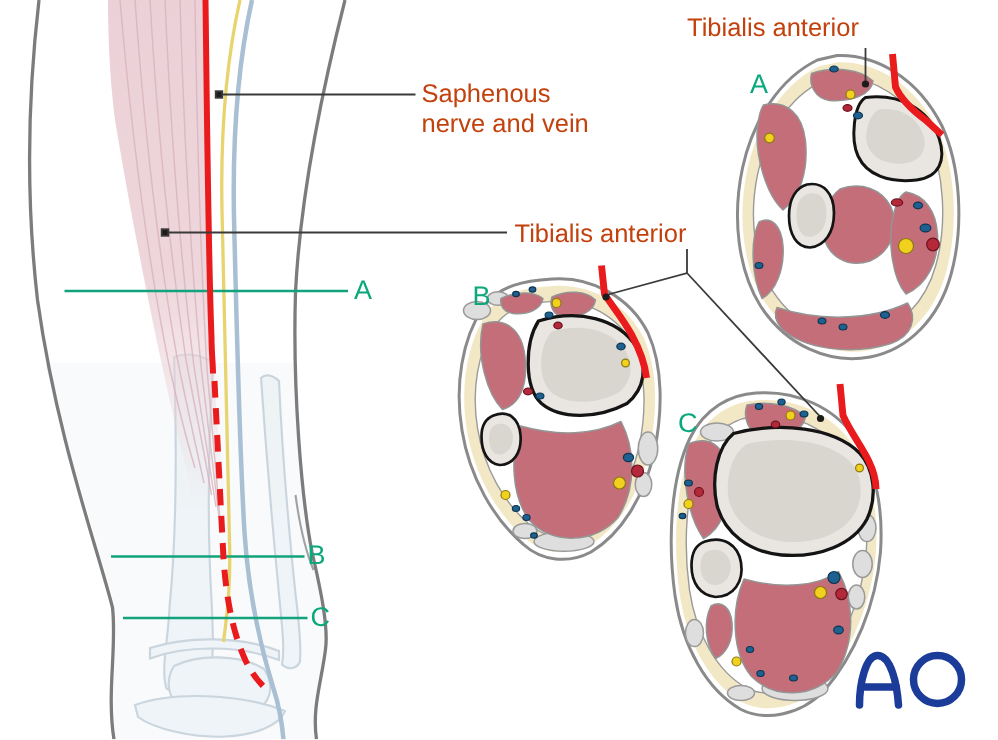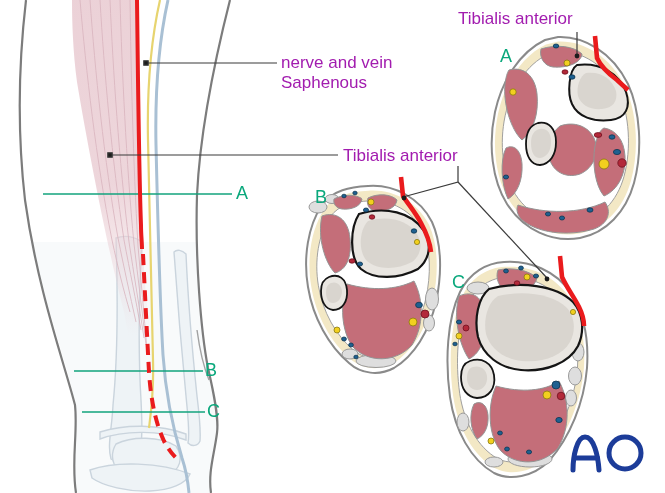--- a/index.html
+++ b/index.html
@@ -1,19 +1,19 @@
 <!DOCTYPE html>
 <html><head>
 <meta charset="utf-8">
 <style>
   html,body{margin:0;padding:0;background:#fff;}
   .stage{position:relative;width:665px;height:493px;background:#ffffff;overflow:hidden;
          font-family:"Liberation Sans",sans-serif;}
   .stage svg{position:absolute;left:0;top:0;}
-  .lbl{position:absolute;font-size:17px;line-height:20px;color:#a21caf;white-space:nowrap;}
+  .lbl{position:absolute;font-size:17px;line-height:20px;color:#c2410c;white-space:nowrap;}
   .lvl{position:absolute;font-size:18px;line-height:20px;color:#0AA87C;white-space:nowrap;}
   .logo{position:absolute;left:568px;top:433px;width:76px;height:40px;}
   .sr-only{position:absolute;width:1px;height:1px;overflow:hidden;clip:rect(0 0 0 0);white-space:nowrap;}
 </style>
 </head>
 <body>
 
 <div class="stage">
 
 <svg width="665" height="493" viewBox="0 0 665 493">
@@ -203,22 +203,22 @@
     <line x1="577" y1="32" x2="577" y2="55"></line>
     <circle cx="577" cy="56" r="2.4" stroke="none"></circle>
     <path d="M458,166 L458,182 L403,197" fill="none"></path>
     <circle cx="404" cy="198" r="2.4" stroke="none"></circle>
     <path d="M458,182 L547,278" fill="none"></path>
     <circle cx="547" cy="279" r="2.4" stroke="none"></circle>
   </g>
 </svg>
 
 <div class="lbl" style="left:281px;top:53px;">
+  <div>Saphenous</div>
   <div>nerve and vein</div>
-  <div>Saphenous</div>
 </div>
 <div class="lbl" style="left:343px;top:146px;">Tibialis anterior</div>
 <div class="lbl" style="left:458px;top:9px;">Tibialis anterior</div>
 
 <div class="lvl" style="left:236px;top:183px;">A</div>
 <div class="lvl" style="left:205px;top:360px;">B</div>
 <div class="lvl" style="left:207px;top:401px;">C</div>
 <div class="lvl" style="left:500px;top:46px;">A</div>
 <div class="lvl" style="left:315px;top:187px;">B</div>
 <div class="lvl" style="left:452px;top:272px;">C</div>

